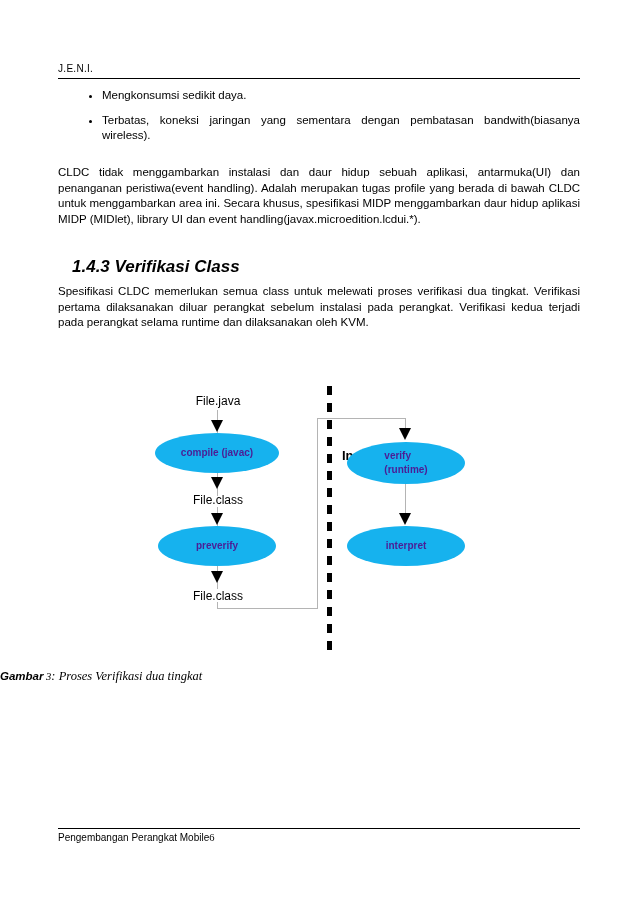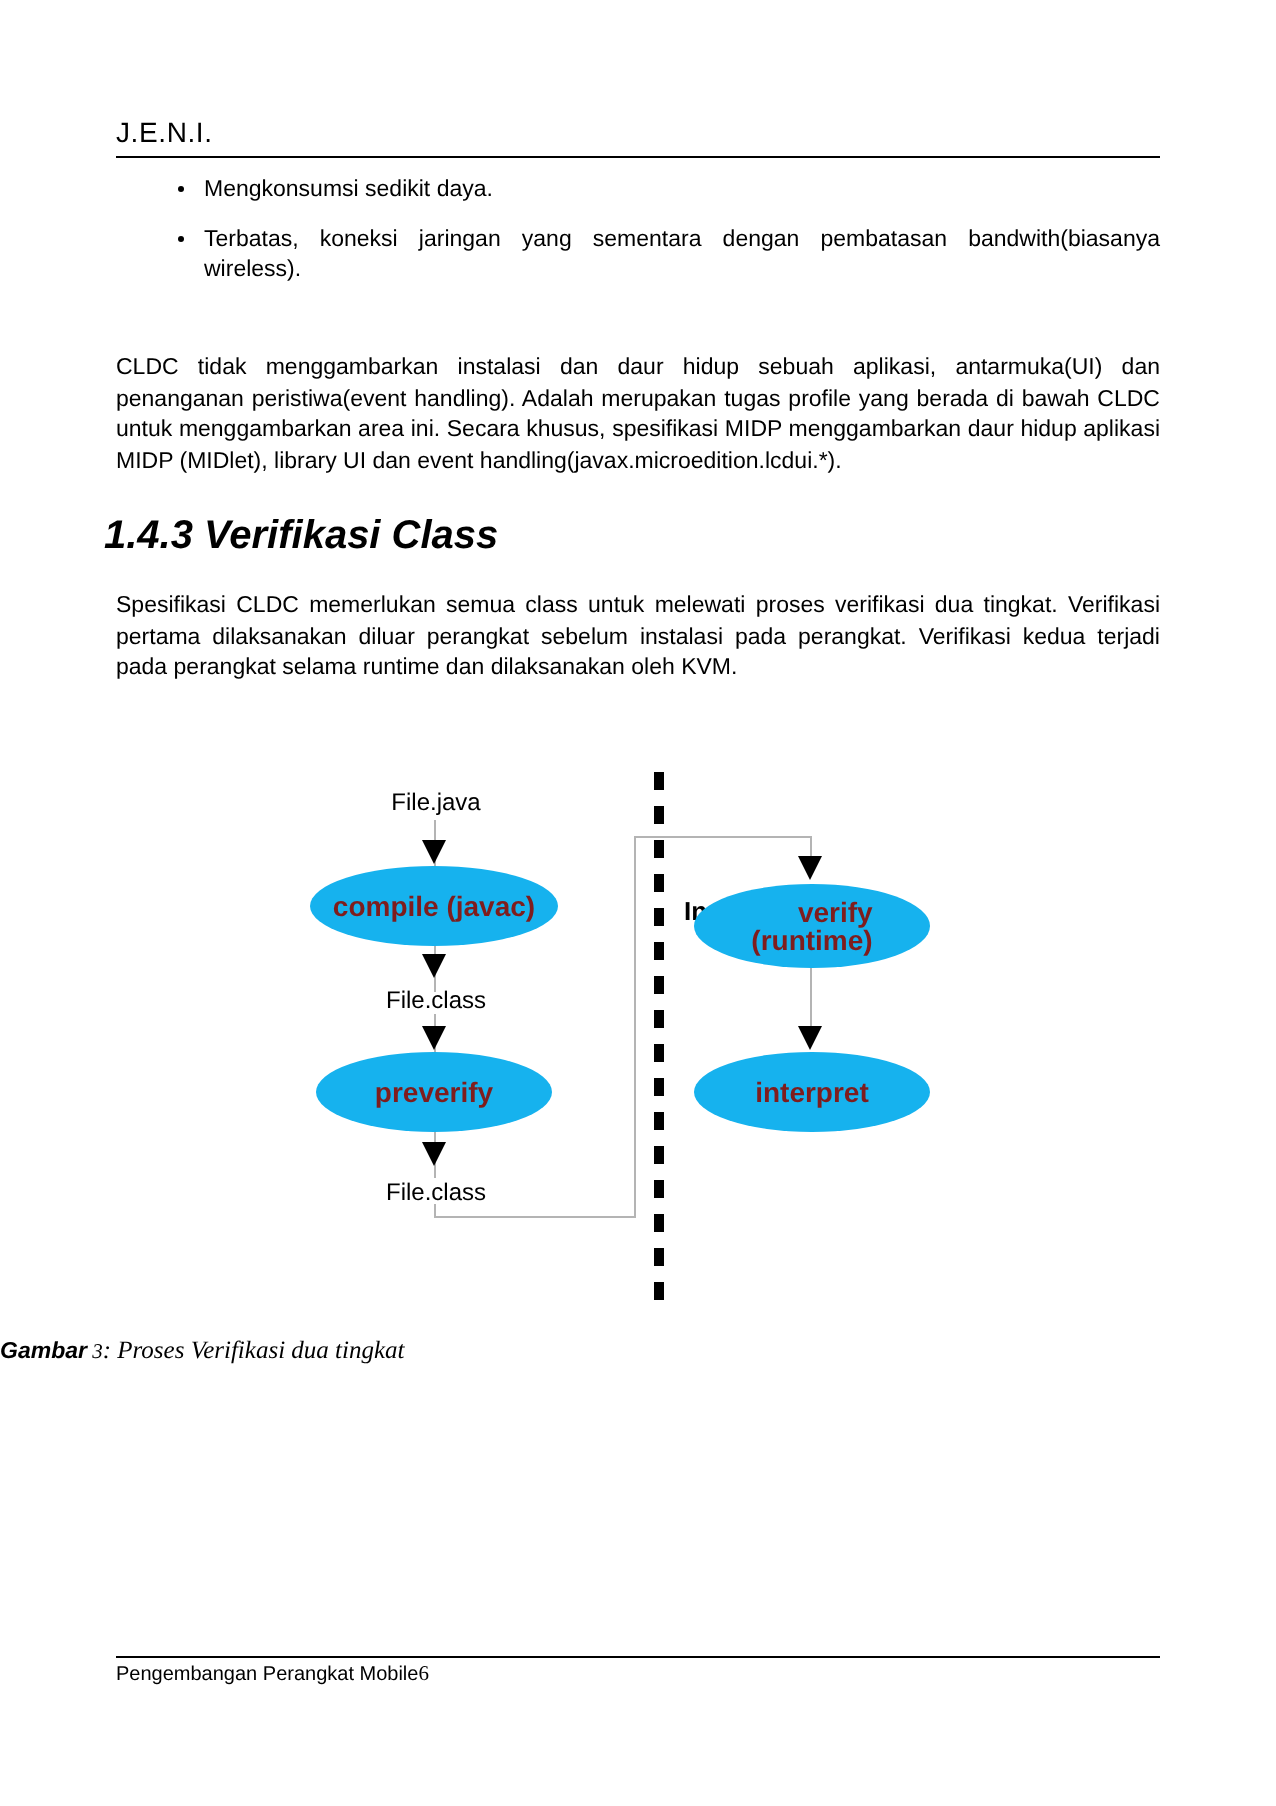--- a/index.html
+++ b/index.html
@@ -9,51 +9,51 @@
     font-family: "Liberation Sans", "DejaVu Sans", sans-serif;
     color: #000;
   }
   .abs { position: absolute; }
 
   
   .header {
     left: 58px; top: 58px; width: 522px;
     border-bottom: 1px solid #000; padding-bottom: 2px;
   }
-  .header-title { font-size: 14px; letter-spacing: 0.3px; }
+  .header-title { font-size: 10px; letter-spacing: 0.3px; }
 
   
   .bullets { left: 58px; top: 88px; width: 522px; list-style-position: outside; padding-left: 44px; }
   .bullets li {
     font-size: 11.5px; line-height: 15px; text-align: justify;
     margin-bottom: 10px;
   }
 
   
-  .para { font-size: 11.5px; line-height: 15.5px; text-align: justify; margin-top: 12px; }
+  .para { font-size: 11.5px; line-height: 15.5px; text-align: justify; }
   .p1 { left: 58px; top: 165px; width: 522px; }
-  .heading { left: 52px; top: 257px; font-size: 20px; font-weight: bold; font-style: italic; }
+  .heading { left: 72px; top: 257px; font-size: 17px; font-weight: bold; font-style: italic; }
   .p2 { left: 58px; top: 284px; width: 522px; }
 
   
   .diagram { left: 0; top: 385px; width: 638px; height: 280px; }
   .cline { position: absolute; background: #b4b4b4; }
   .cline.v { width: 1px; }
   .cline.h { height: 1px; }
   .arrow-down {
     position: absolute; width: 0; height: 0;
     border-left: 6px solid transparent; border-right: 6px solid transparent;
     border-top: 12px solid #000;
   }
   .ellipse {
     position: absolute; border-radius: 50%;
     background: #16b2ee;
     display: flex; align-items: center; justify-content: center;
-    text-align: right; font-weight: bold; font-size: 14px; line-height: 14px;
-    color: #7f1d1d;
+    text-align: left; font-weight: bold; font-size: 10px; line-height: 14px;
+    color: #4c1d95;
   }
   .file-label { position: absolute; font-size: 12px; text-align: center; }
   .install-label { position: absolute; font-weight: bold; font-size: 13px; margin-top: 48px; }
   .zone-label { position: absolute; font-weight: bold; font-size: 16px; text-align: center; }
   .dashline {
     position: absolute; left: 327px; top: 1px; width: 5px; height: 270px;
     background: repeating-linear-gradient(to bottom, #000 0 9px, transparent 9px 17px);
   }
 
   

